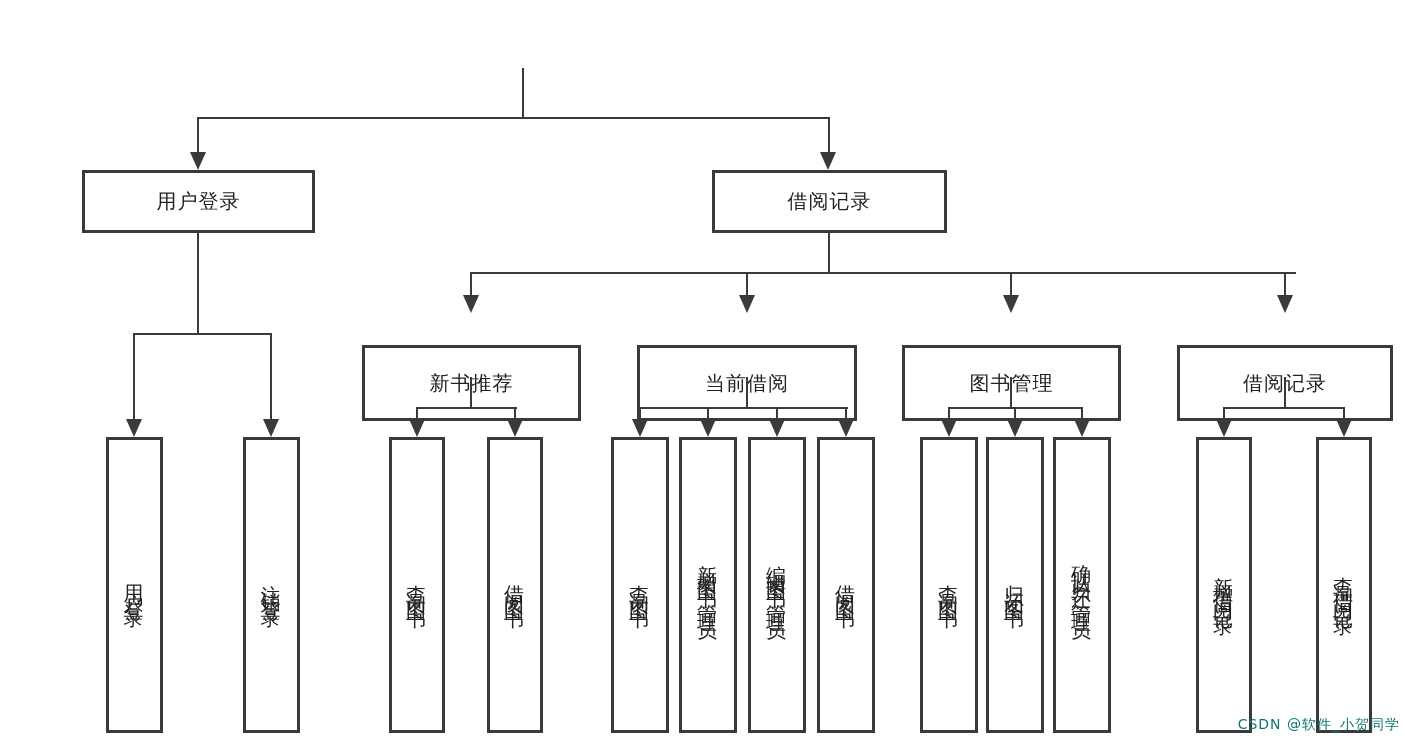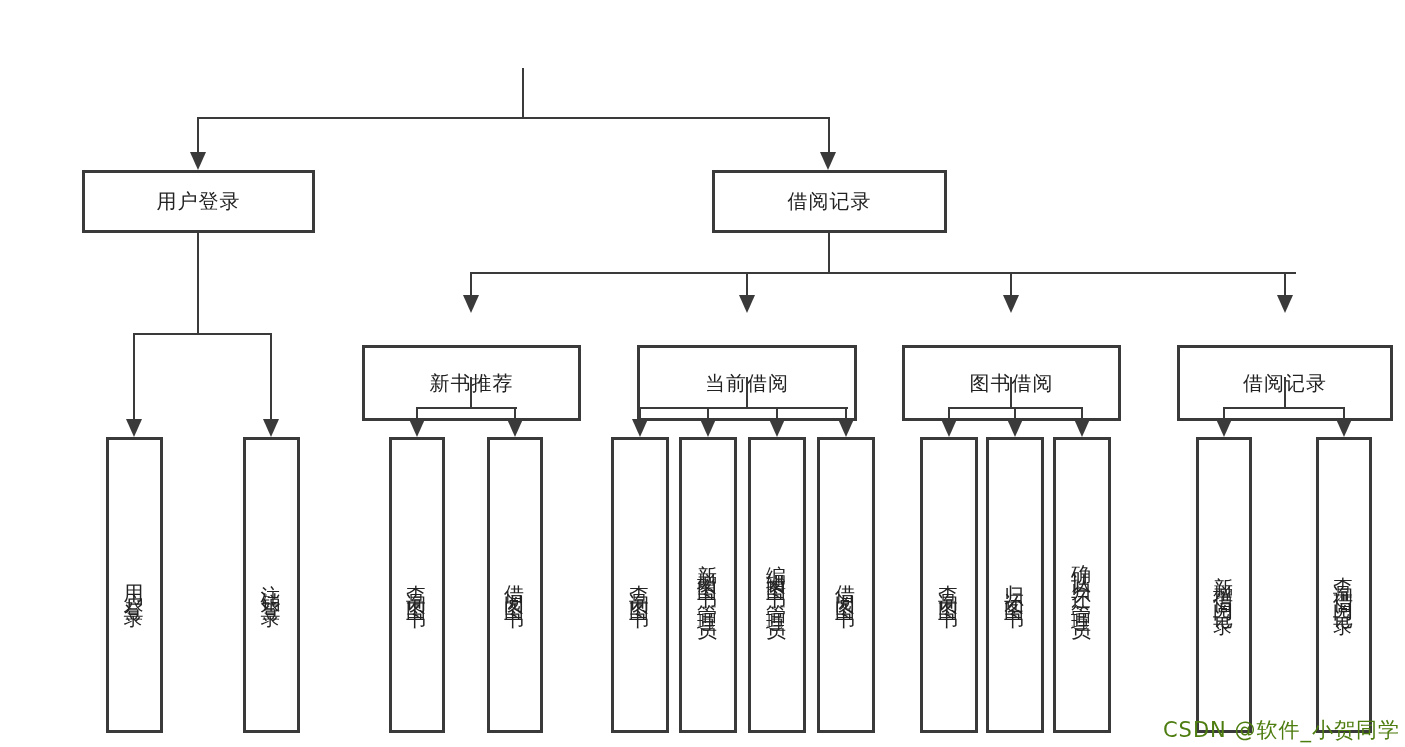--- a/index.html
+++ b/index.html
@@ -39,22 +39,22 @@
   .vline{position:absolute;width:2px;background:#3a3a3a;}
   .arrow{
     position:absolute;width:0;height:0;
     border-left:8px solid transparent;
     border-right:8px solid transparent;
     border-top:18px solid #3a3a3a;
   }
   .watermark{
     position:absolute;
     right:5px;top:716px;
-    font-size:21px;
-    color:#4d7c0f;
+    font-size:14px;
+    color:#0f766e;
     letter-spacing:1px;
     z-index:5;
   }
 </style>
 </head>
 <body>
 
 <div class="canvas">
 
 
@@ -81,21 +81,21 @@
   <div class="arrow" style="left:463px;top:295px"></div>
   <div class="vline" style="left:746px;top:272px;height:24px"></div>
   <div class="arrow" style="left:739px;top:295px"></div>
   <div class="vline" style="left:1010px;top:272px;height:24px"></div>
   <div class="arrow" style="left:1003px;top:295px"></div>
   <div class="vline" style="left:1284px;top:272px;height:24px"></div>
   <div class="arrow" style="left:1277px;top:295px"></div>
 
   <div class="box l3" style="left:362px">新书推荐</div>
   <div class="box l3" style="left:637px;width:220px">当前借阅</div>
-  <div class="box l3" style="left:902px">图书借阅</div>
+  <div class="box l3" style="left:902px">图书管理</div>
   <div class="box l3" style="left:1177px;width:216px">借阅记录</div>
 
   <div class="vline" style="left:470px;top:377px;height:31px"></div>
   <div class="hline" style="left:416px;top:407px;width:101px"></div>
   <div class="vline" style="left:416px;top:407px;height:14px"></div>
   <div class="arrow" style="left:409px;top:419px"></div>
   <div class="vline" style="left:514px;top:407px;height:14px"></div>
   <div class="arrow" style="left:507px;top:419px"></div>
 
   <div class="vline" style="left:746px;top:377px;height:31px"></div>

